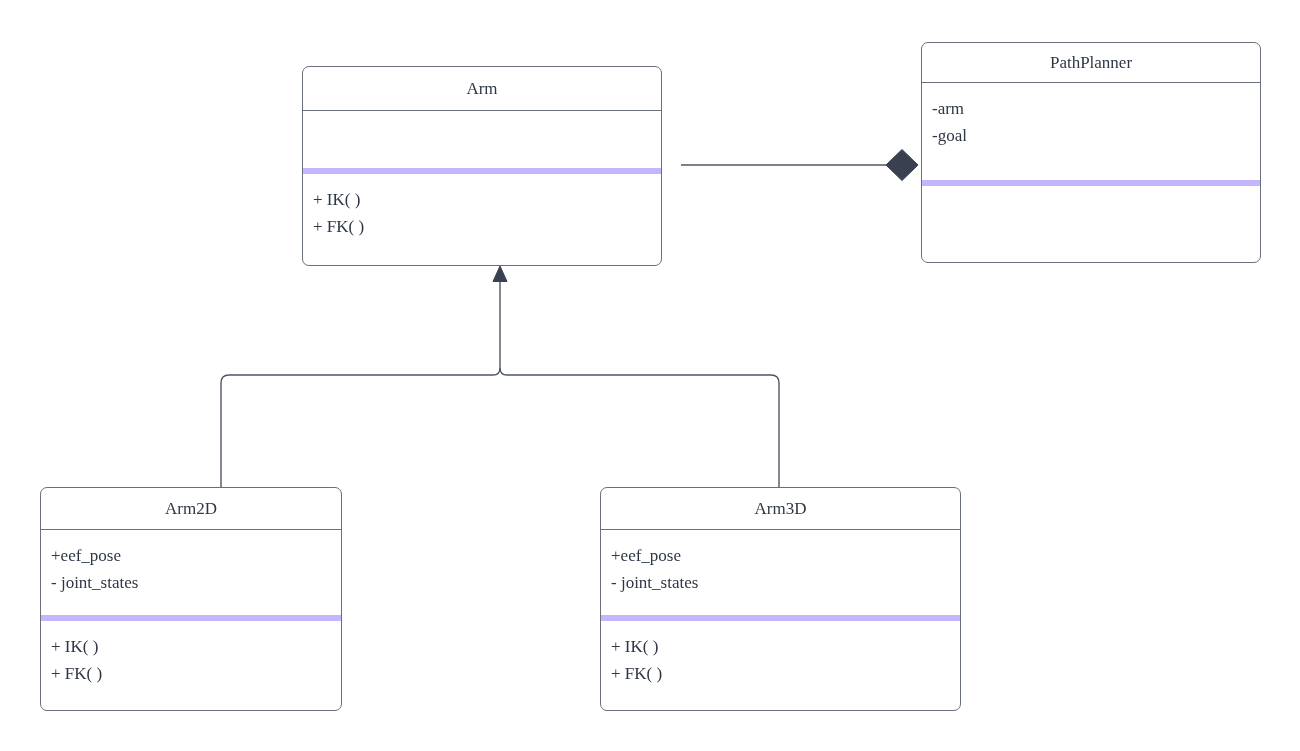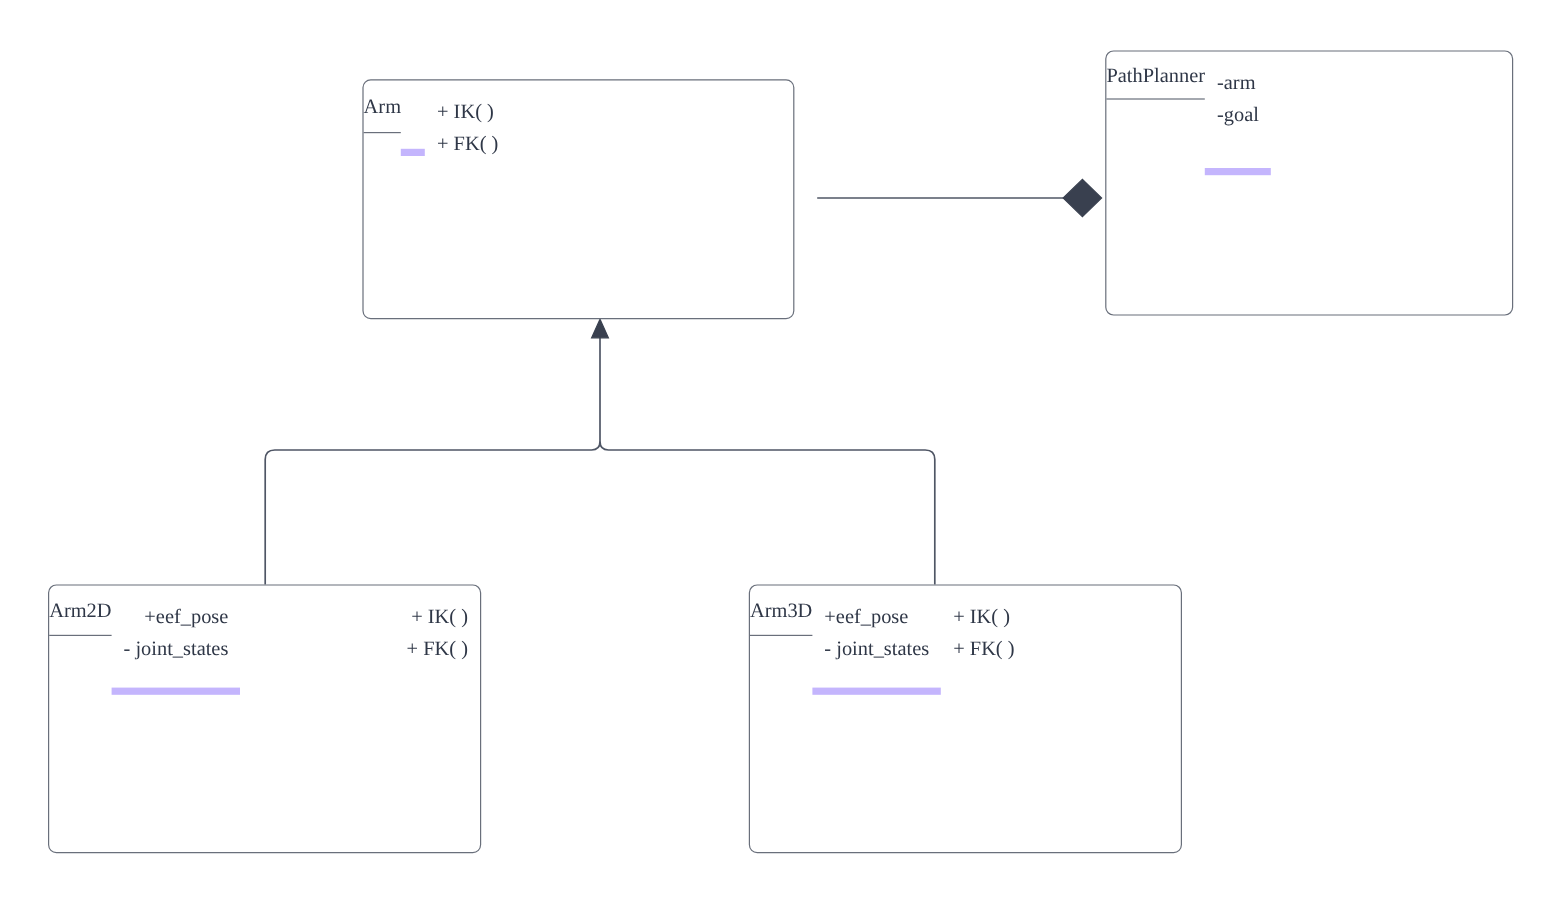--- a/index.html
+++ b/index.html
@@ -24,21 +24,21 @@
     width: 1300px;
     height: 751px;
   }
   .uml-class {
     position: absolute;
     box-sizing: border-box;
     background: #ffffff;
     border: 1px solid #696f7b;
     border-radius: 7px;
     display: flex;
-    flex-direction: row;
+    flex-direction: column;
     color: #2f3747;
     font-size: 17px;
   }
   .uml-title {
     box-sizing: border-box;
     border-bottom: 1px solid #696f7b;
     display: flex;
     align-items: center;
     justify-content: center;
     flex: 0 0 auto;
@@ -56,24 +56,24 @@
   .uml-section.methods {
     flex: 1 1 auto;
   }
   
   .box-arm        { left: 302px; top: 66px;  width: 360px; height: 200px; }
   .box-arm        .uml-title { height: 44px; }
   .box-arm        .attrs     { height: 63px; }
   .box-pathplanner{ left: 921px; top: 42px;  width: 340px; height: 221px; }
   .box-pathplanner .uml-title { height: 40px; }
   .box-pathplanner .attrs     { height: 103px; }
-  .box-arm2d      { left: 40px;  top: 487px; width: 361px; height: 224px; text-align: right; }
+  .box-arm2d      { left: 40px;  top: 487px; width: 302px; height: 224px; }
   .box-arm2d      .uml-title { height: 42px; }
   .box-arm2d      .attrs     { height: 91px; }
-  .box-arm3d      { left: 600px; top: 487px; width: 361px; height: 224px; margin-left: 24px; }
+  .box-arm3d      { left: 600px; top: 487px; width: 361px; height: 224px; }
   .box-arm3d      .uml-title { height: 42px; }
   .box-arm3d      .attrs     { height: 91px; }
 </style>
 </head>
 <body>
 
 <div class="canvas">
 
   <svg class="connector-layer" viewBox="0 0 1300 751" xmlns="http://www.w3.org/2000/svg">
 

